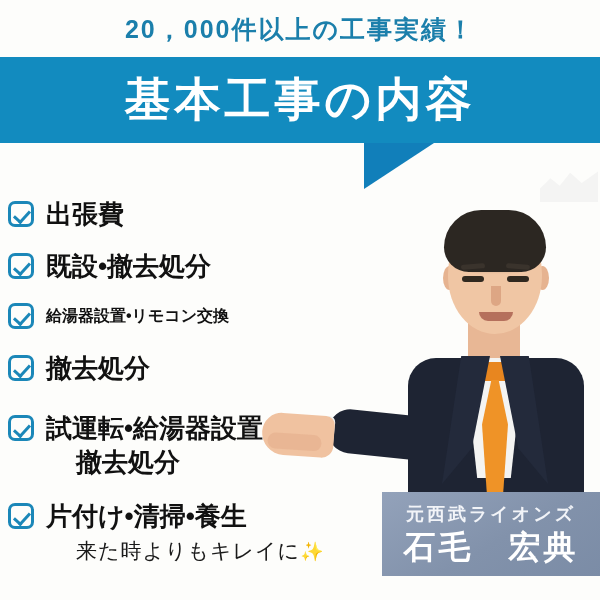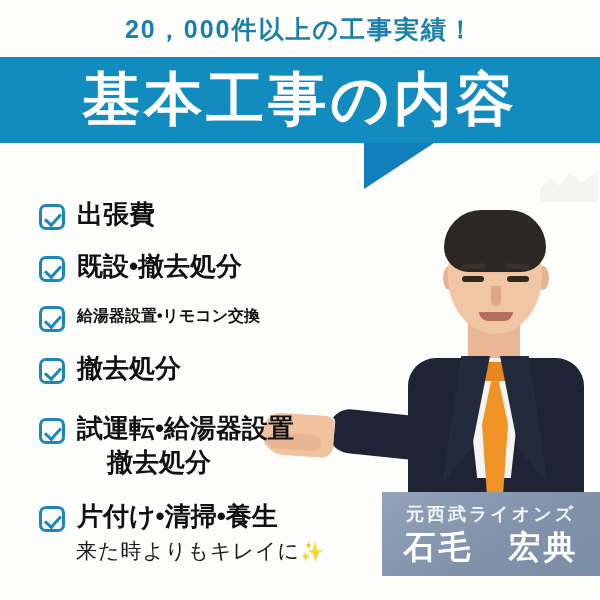--- a/index.html
+++ b/index.html
@@ -41,21 +41,21 @@
     height: 86px;
     background: #128bbf;
   }
   .banner-title {
     position: absolute;
     left: 0;
     top: 8px;
     width: 600px;
     text-align: center;
     color: #ffffff;
-    font-size: 58px;
+    font-size: 46px;
     font-weight: bold;
     letter-spacing: 4px;
     line-height: 68px;
     white-space: nowrap;
   }
   .banner-arrow {
     position: absolute;
     left: 364px;
     top: 143px;
     width: 0;
@@ -256,22 +256,21 @@
   .checklist {
     position: absolute;
     left: 8px;
     top: 190px;
     width: 420px;
   }
   .check-row {
     position: absolute;
     left: 0;
     display: flex;
-    align-items: flex-end;
-    margin-left: 31px;
+    align-items: flex-start;
   }
   .cb {
     flex: 0 0 auto;
     width: 26px;
     height: 26px;
     margin-top: 3px;
     margin-right: 12px;
     border: 3px solid #1b87b8;
     border-radius: 7px;
     box-sizing: border-box;

